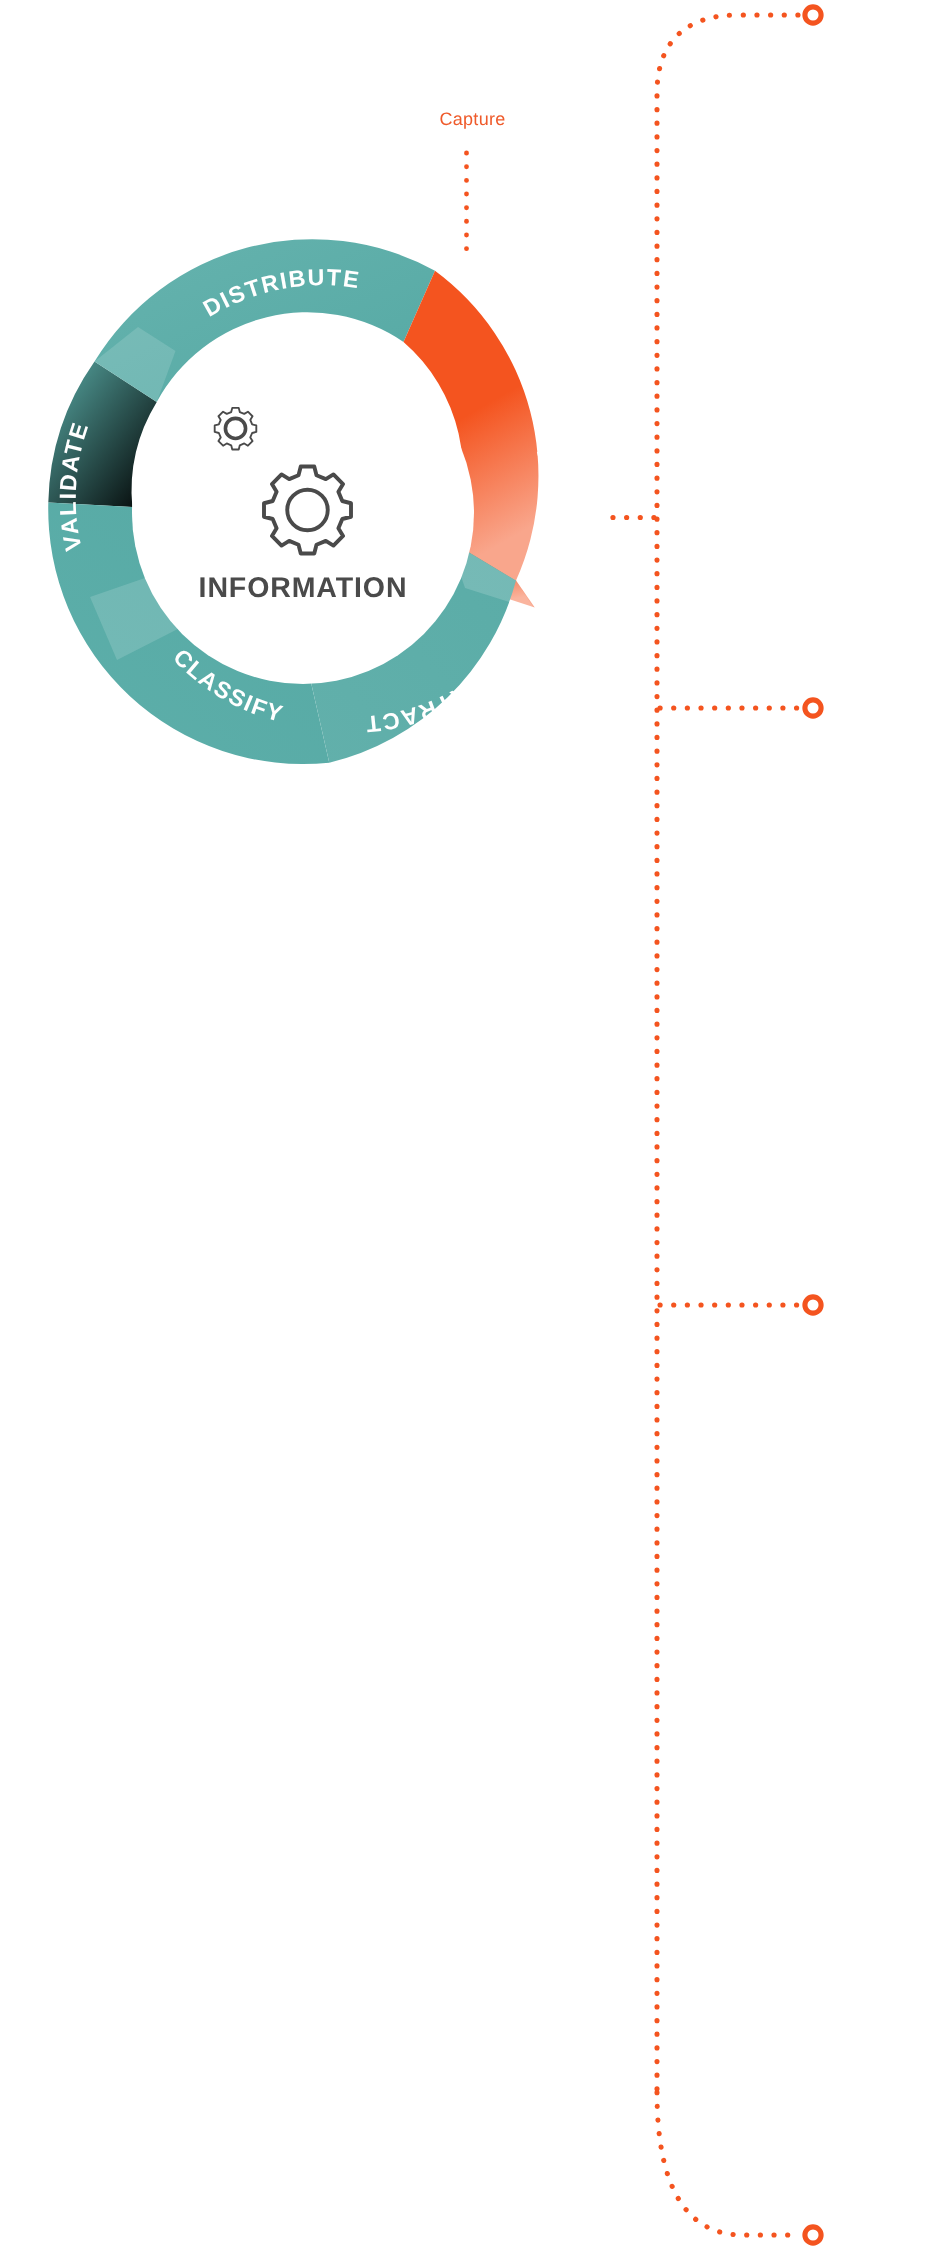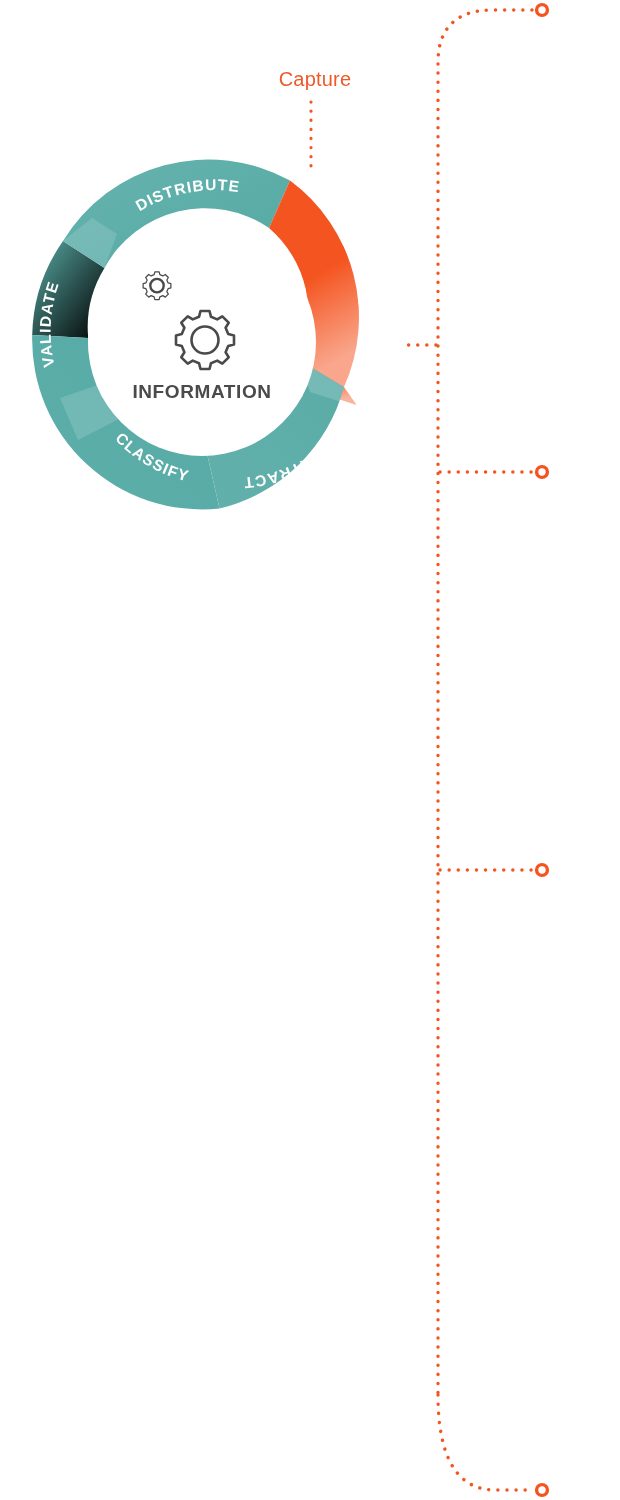--- a/index.html
+++ b/index.html
@@ -21,21 +21,21 @@
     width: 620px;
     height: 1500px;
   }
   .capture-label {
     position: absolute;
     left: 255px;
     top: 69px;
     width: 120px;
     text-align: center;
     font-family: "Liberation Sans", sans-serif;
-    font-size: 20px;
+    font-size: 12px;
     font-weight: 400;
     color: #ef5a2a;
     letter-spacing: 0.2px;
     line-height: 20px;
     white-space: nowrap;
   }
   .ring-label {
     font-family: "Liberation Sans", sans-serif;
     font-weight: bold;
     font-size: 15.5px;

